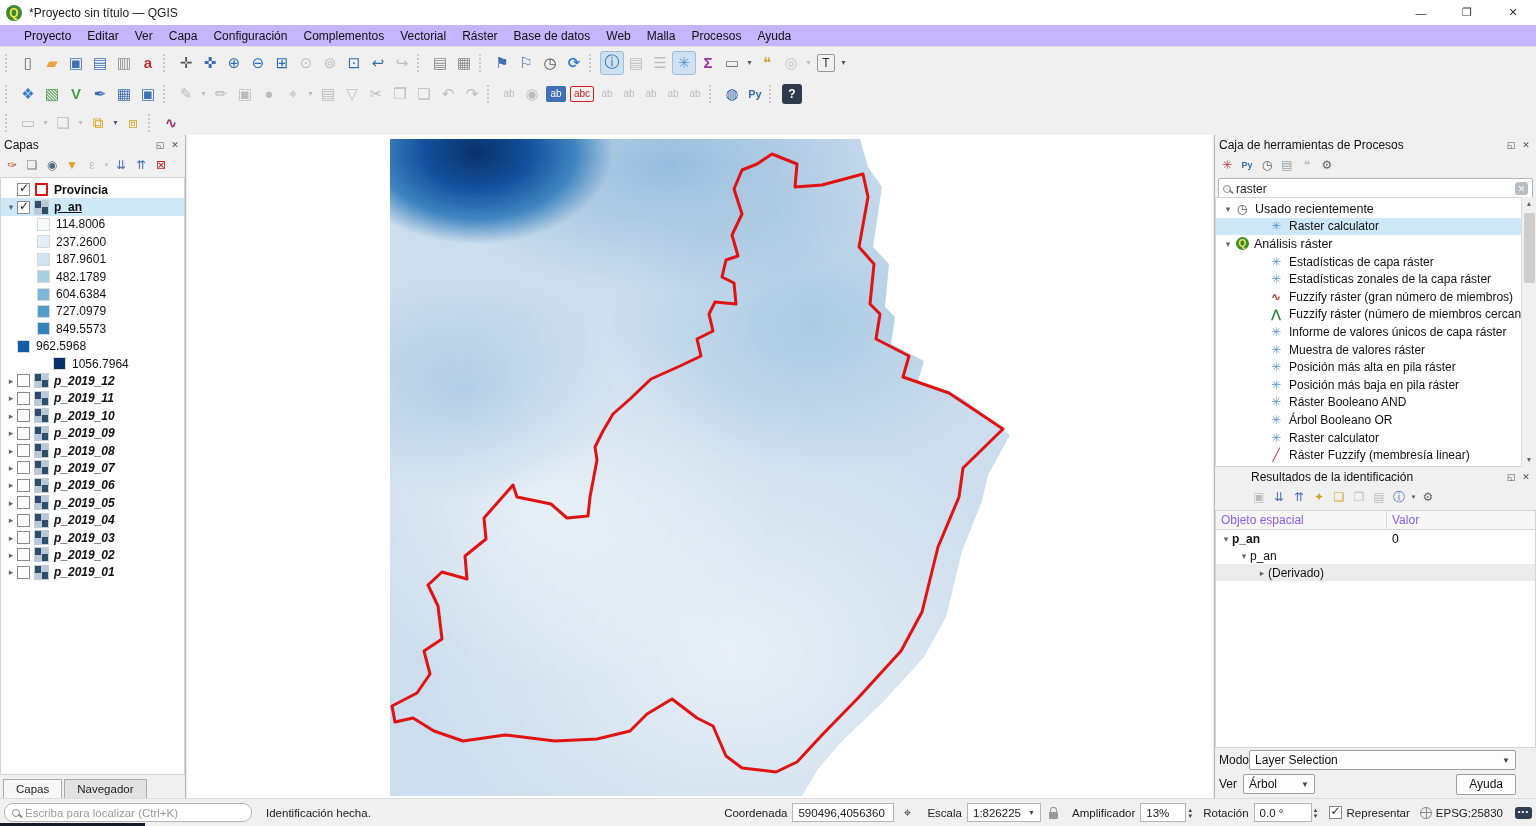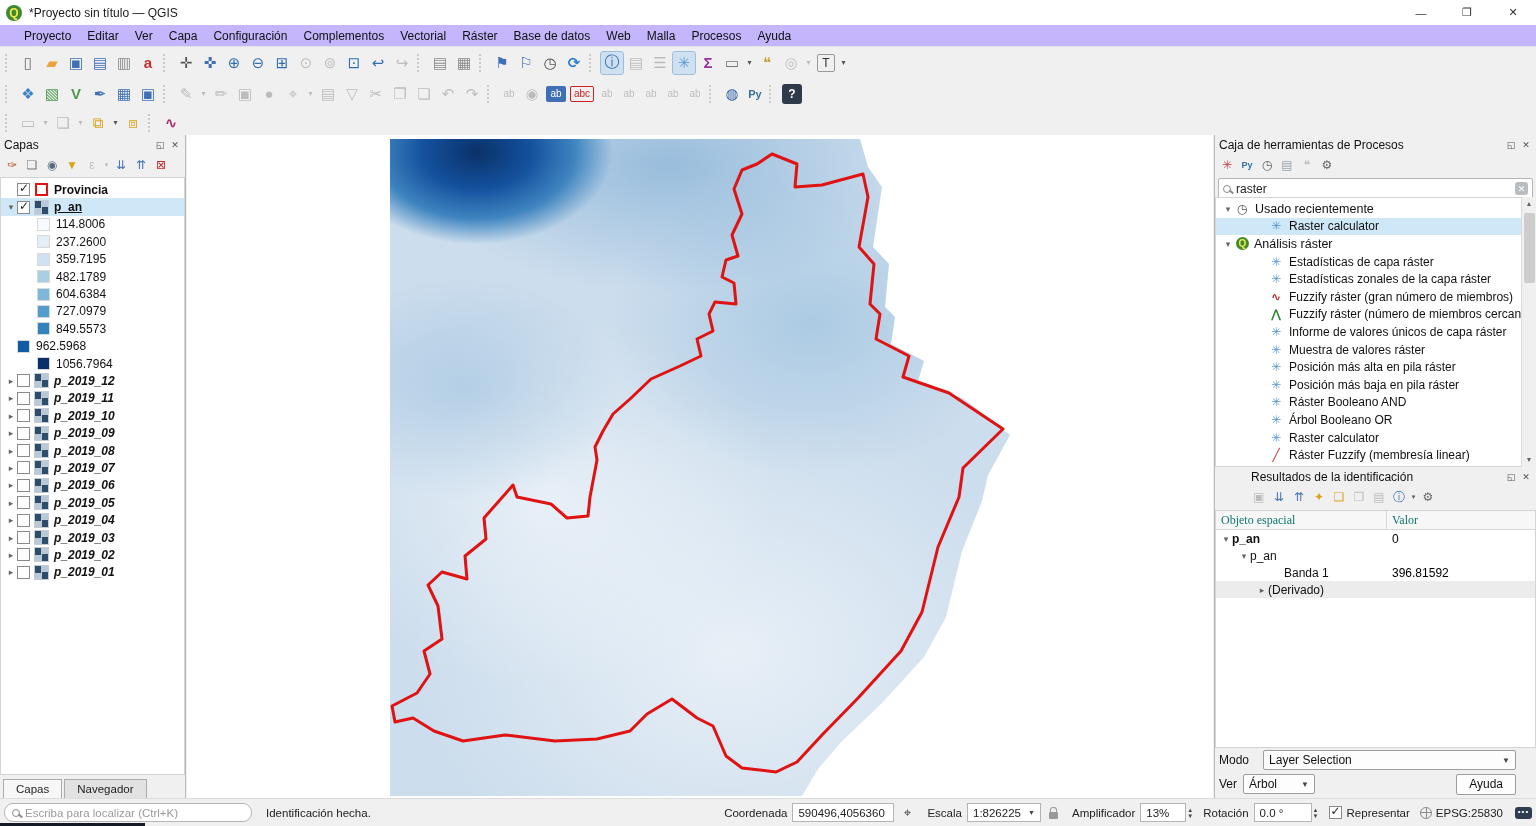--- a/index.html
+++ b/index.html
@@ -82,21 +82,21 @@
   .pic.qlogo { background:#3f8a31; color:#f5e94f; border-radius:50%; width:13px; height:13px; line-height:13px; font-size:10px; font-weight:bold; margin-left:2px; }
   .pic.fr { color:#c23232; font-weight:bold; }
   .pic.fg { color:#2f8a2f; font-weight:bold; }
   .vscroll { position:absolute; right:0; top:62px; bottom:0; width:15px; background:#f0f0f0; border-left:1px solid #dcdcdc; display:flex; flex-direction:column; align-items:center; }
   .sarrow { font-size:7px; color:#666; height:14px; line-height:14px; }
   .sthumb { width:11px; height:70px; background:#cdcdcd; border-radius:2px; margin-top:2px; }
   .sspace { flex:1; }
   .identifypanel { position:absolute; top:332px; left:0; right:0; bottom:0;padding-left:32px; }
   .itable { position:absolute; top:43px; left:0; right:0; bottom:50px; background:#fff; border:1px solid #d4d4d4; font-size:12px; }
   .ihead { display:flex; height:19px; background:#f7f7f7; border-bottom:1px solid #d8d8d8; }
-  .ihcell { padding:2px 5px; color:#0f766e;font-family:Liberation Serif, serif; }
+  .ihcell { padding:2px 5px; color:#8b5cf6; }
   .ihcell.left { width:171px; border-right:1px solid #d8d8d8; }
   .irow { display:flex; height:17px; align-items:center; }
   .irow.shade { background:#ececec; }
   .icell.left { width:171px; display:flex; align-items:center; }
   .icell.right { flex:1; padding-left:5px; }
   .ilbl { color:#111; }
   .ilbl.b { font-weight:bold; }
   .modorow,.verrow { position:absolute; left:0; right:16px; display:flex; align-items:center; font-size:12px; color:#111; padding:0 4px; }
   .modorow { bottom:26px; height:24px; }
   .verrow { bottom:2px; height:24px; }
@@ -295,21 +295,21 @@
           <span class="exp"></span>
 
           <span class="sw" style="background:#e3eef9"></span>
           <span class="llbl">237.2600</span>
         </div>
 
         <div class="lrow" style="padding-left:24px">
           <span class="exp"></span>
 
           <span class="sw" style="background:#cfe1f2"></span>
-          <span class="llbl">359.7195</span>
+          <span class="llbl">187.9601</span>
         </div>
 
         <div class="lrow" style="padding-left:24px">
           <span class="exp"></span>
 
           <span class="sw" style="background:#a9cfe5"></span>
           <span class="llbl">482.1789</span>
         </div>
 
         <div class="lrow" style="padding-left:24px">
@@ -333,21 +333,21 @@
           <span class="llbl">849.5573</span>
         </div>
 
         <div class="lrow" style="">
           <span class="exp"></span>
 
           <span class="sw" style="background:#115ca5"></span>
           <span class="llbl">962.5968</span>
         </div>
 
-        <div class="lrow" style="padding-left:24px">
+        <div class="lrow" style="padding-left:40px">
           <span class="exp"></span>
 
           <span class="sw" style="background:#08306b"></span>
           <span class="llbl">1056.7964</span>
         </div>
 
         <div class="lrow">
           <span class="exp">▸</span>
           <span class="cb"></span>
           <span class="sym rast"></span>
@@ -605,40 +605,33 @@
             </div>
 
             <div class="irow">
               <div class="icell left" style="padding-left:22px">
                 <span class="exp">▾</span>
                 <span class="ilbl">p_an</span>
               </div>
               <div class="icell right"></div>
             </div>
 
-            <div class="irow">
-              <div class="icell left" style="padding-left:56px">
-                <span class="exp"></span>
-                <span class="ilbl">Banda 1</span>
-              </div>
-              <div class="icell right">396.81592</div>
-            </div>
 
             <div class="irow shade">
               <div class="icell left" style="padding-left:40px">
                 <span class="exp">▸</span>
                 <span class="ilbl">(Derivado)</span>
               </div>
               <div class="icell right"></div>
             </div>
           </div>
       </div>
       <div class="modorow">
         <span>Modo</span>
-        <div class="combo" style="flex:1;margin-left:14px;">
+        <div class="combo" style="flex:1;margin-left:0;">
           <span>Layer Selection</span>
           <span class="caret">▼</span>
         </div>
       </div>
       <div class="verrow">
         <span>Ver</span>
         <div class="combo" style="width:72px;margin-left:6px;">
           <span>Árbol</span>
           <span class="caret">▼</span>
         </div>

